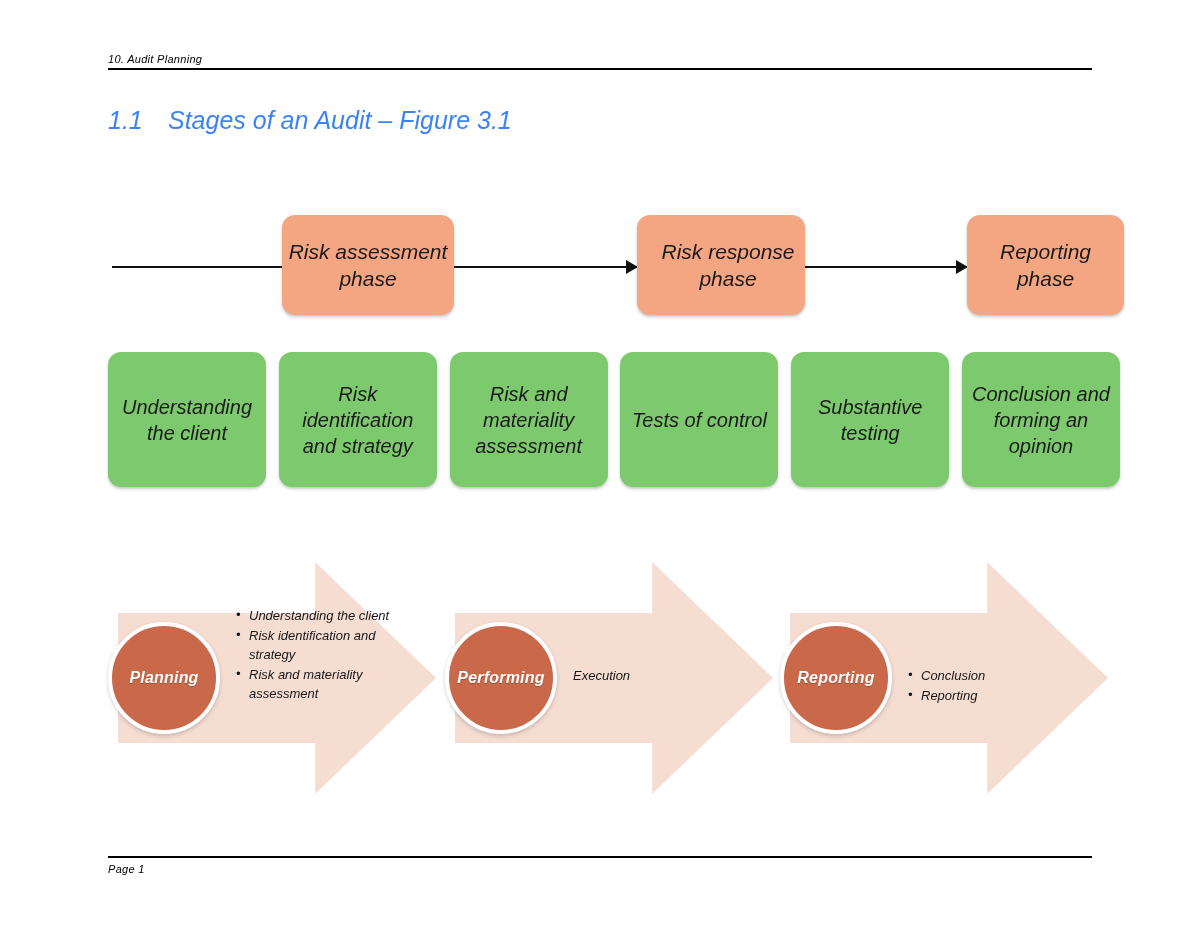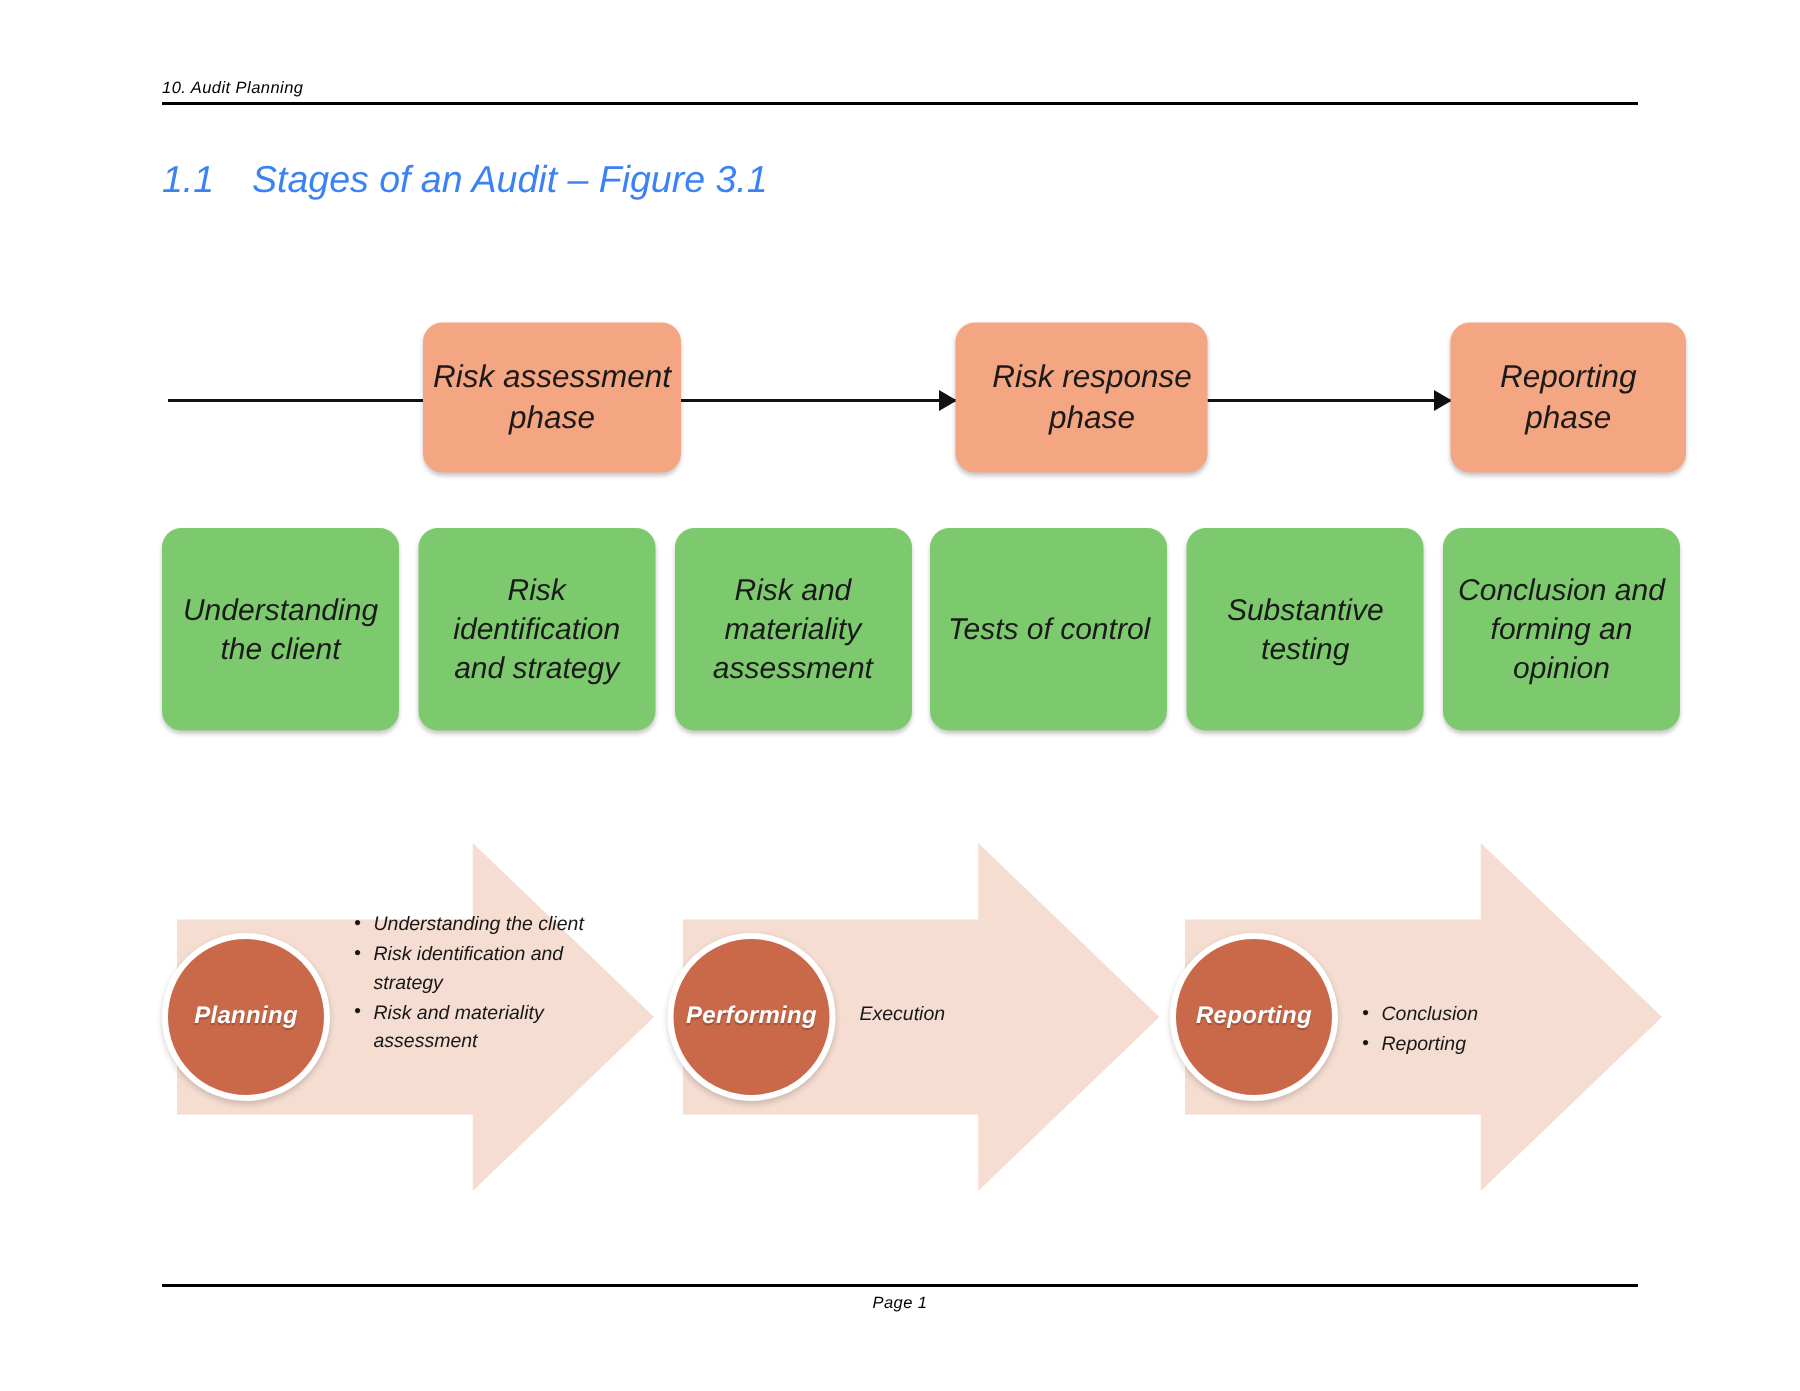--- a/index.html
+++ b/index.html
@@ -246,21 +246,21 @@
     position: absolute;
     left: 108px;
     top: 856px;
     width: 984px;
   }
   .page-footer-rule {
     border-top: 2px solid #000;
     width: 984px;
   }
   .page-footer-text {
-    text-align: center;
+    text-align: left;
     font-size: 11px;
     line-height: 16px;
     padding-top: 3px;
     color: #000;
     letter-spacing: .3px;
   }
 </style>
 </head>
 <body>
 

